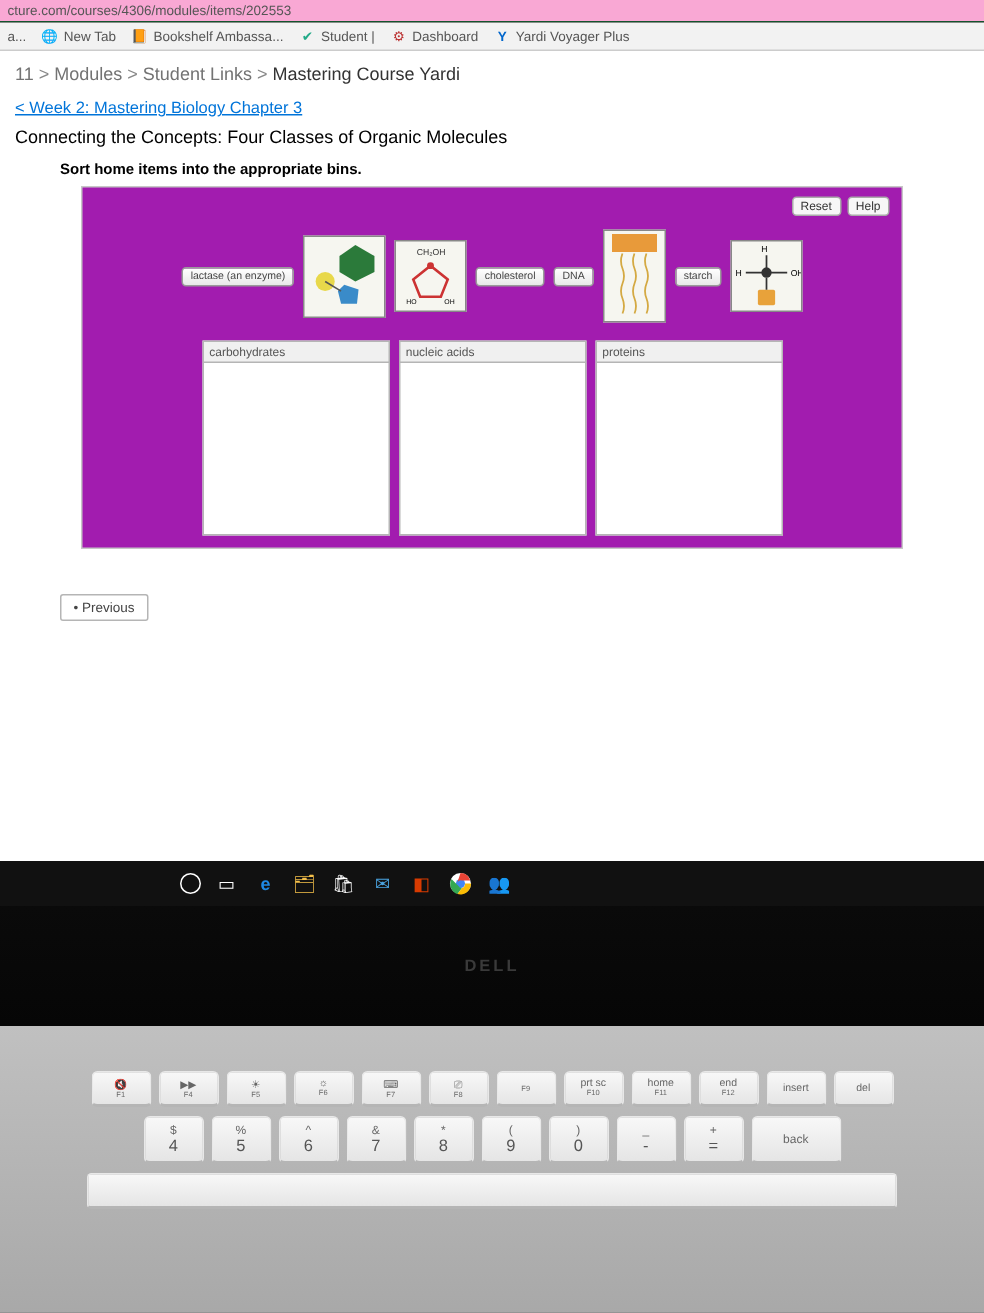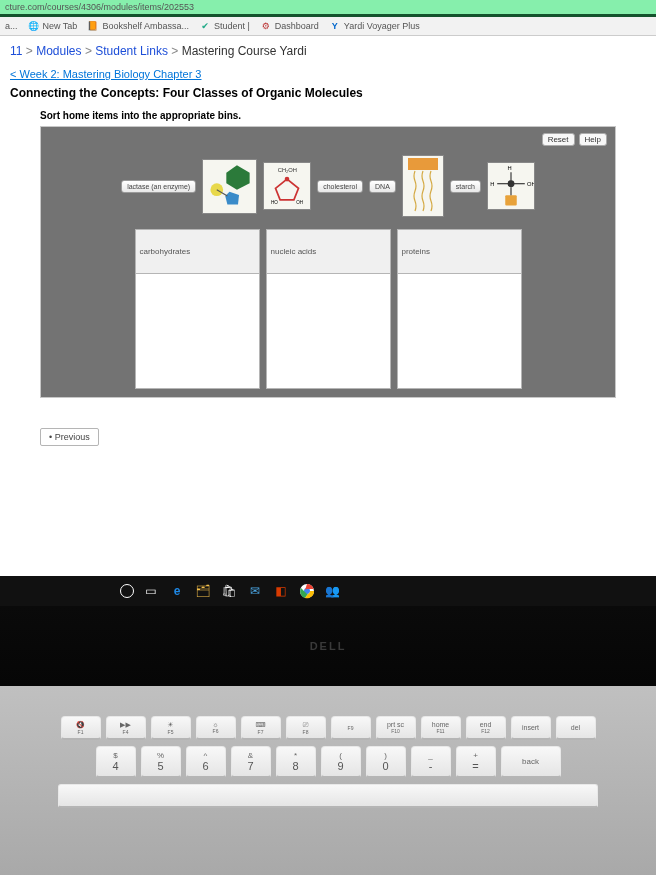--- a/index.html
+++ b/index.html
@@ -7,22 +7,22 @@
 
 
 .browser-top {
   background: #f2f2f2;
   border-bottom: 1px solid #ccc;
 }
 .url-bar {
   padding: 2px 5px;
   font-size: 9px;
   color: #555;
-  background: #86efac;
-  border-bottom: 3px solid #14532d;
+  background: #f9a8d4;
+  border-bottom: 1px solid #14532d;
 }
 .bookmarks {
   display: flex;
   align-items: center;
   padding: 3px 5px;
   font-size: 9px;
   gap: 10px;
 }
 .bookmark-item { display: flex; align-items: center; gap: 3px; color: #555; }
 .bk-icon { width: 12px; height: 12px; display: inline-flex; align-items: center; justify-content: center; }
@@ -32,48 +32,48 @@
   background: #fff;
   padding: 8px 10px;
   height: 540px;
   position: relative;
 }
 .breadcrumb {
   font-size: 12px;
   color: #333;
   margin-bottom: 10px;
 }
-.breadcrumb a { color: #1d4ed8; text-decoration: none; }
+.breadcrumb a { color: #737373; text-decoration: none; }
 .breadcrumb .sep { color: #888; }
 
 .back-link {
   color: #0074d9;
   font-size: 11px;
   font-weight: normal;
   margin-bottom: 6px;
   display: block;
 }
 .page-title {
   font-size: 12px;
-  font-weight: bold;
+  font-weight: normal;
   margin-bottom: 10px;
 }
 .instruction {
   font-size: 10px;
   font-weight: bold;
   margin-left: 30px;
   margin-bottom: 5px;
 }
 
 
 .activity-panel {
   border: 1px solid #c7c7c7;
-  margin: 5px 30px;
+  margin: 5px 44px;
   padding: 8px;
-  background: #737373;
+  background: #a21caf;
   position: relative;
 }
 .panel-actions {
   position: absolute;
   top: 6px;
   right: 8px;
   display: flex;
   gap: 4px;
 }
 .panel-btn {
@@ -117,21 +117,21 @@
   gap: 6px;
   justify-content: center;
 }
 .bin {
   width: 125px;
 }
 .bin-header {
   border: 1px solid #b5b5b5;
   background: #f0f0f0;
   font-size: 8px;
-  padding: 17px 4px;
+  padding: 2px 4px;
   color: #555;
 }
 .bin-body {
   border: 1px solid #b5b5b5;
   border-top: none;
   height: 115px;
   background: #fff;
 }
 
 .prev-btn {

